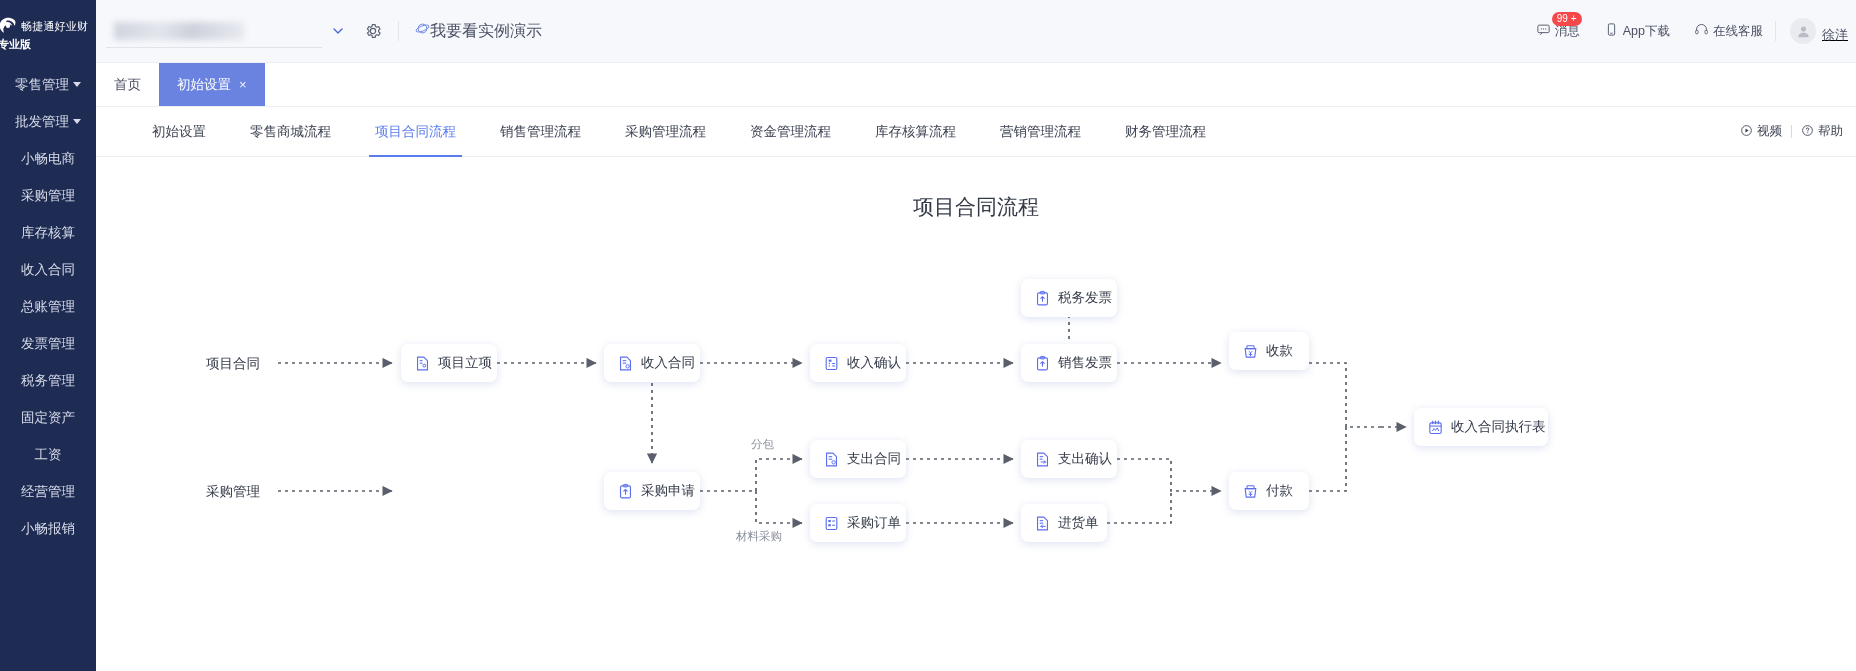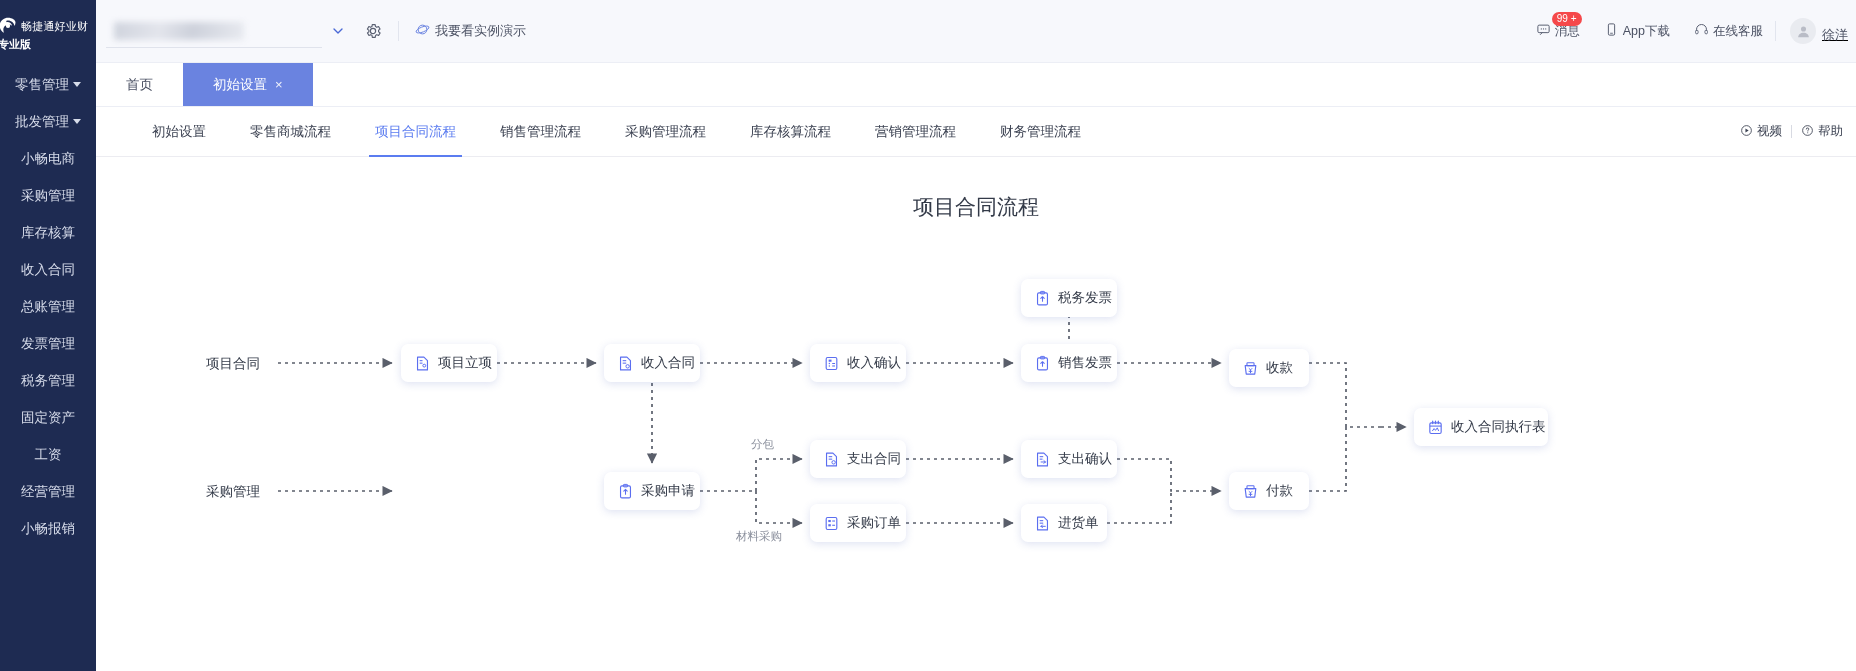--- a/index.html
+++ b/index.html
@@ -54,21 +54,21 @@
     filter: blur(3px); border-radius: 2px;
   }
   .org-underline {
     position:absolute; left:0; bottom:-2px; width: 216px; height: 1px; background:#e0e3ec;
   }
   .chev {
     width: 16px; height: 16px; margin-left: 4px; color:#4968d6; cursor:pointer;
   }
   .gear { margin-left: 18px; width:18px; height:18px; color:#5a6072; cursor:pointer; }
   .hdr-divider { width:1px; height:20px; background:#e2e5ee; margin: 0 16px; }
-  .demo-link { display:flex; align-items:flex-end; gap:5px; color:#4b5163; font-size:13px; cursor:pointer; }
+  .demo-link { display:flex; align-items:flex-start; color:#4b5163; font-size:16px; cursor:pointer; }
 
   .hdr-right { margin-left:auto; display:flex; align-items:center; padding-right:8px; gap:0; }
   .hdr-btn {
     display:flex; align-items:center; gap:4px; color:#4b5163; font-size:12.5px;
     padding: 0 12px; position: relative; cursor:pointer; white-space:nowrap;
   }
   .badge {
     position:absolute; top:-10px; left: 28px;
     background:#f5484a; color:#fff; font-size:10px; font-weight:normal;
     border-radius: 9px; padding: 1px 5px; line-height: 12px; white-space:nowrap;
@@ -80,21 +80,21 @@
   }
   .uname { color:#4b5163; font-size:13px; white-space:nowrap; }
   .vsep { width:1px;height:20px;background:#e2e5ee; }
 
   
   .tabbar {
     position:absolute; left:96px; top:63px; right:0; height:44px;
     background:#fff; border-bottom:1px solid #eceef5; display:flex; align-items:stretch;
   }
   .tab {
-    display:flex;align-items:center; justify-content:center; padding: 0 30px;
+    display:flex;align-items:center; justify-content:center; padding: 0 18px;
     font-size:13.5px; color:#4b5163; cursor:pointer; white-space:nowrap;
   }
   .tab.active { background:#6a83e0; color:#fff; }
   .tab .x { margin-left:8px; font-size:13px; opacity:.9; }
 
   
   .subtabs {
     position:absolute; left:96px; top:107px; right:0; height:50px;
     background:#fff; border-bottom:1px solid #ececf1;
     display:flex; align-items:center; padding-left:34px;
@@ -287,20 +287,23 @@
           <span>零售商城流程</span>
         </div>
         <div class="subtab active">
           <span>项目合同流程</span>
         </div>
         <div class="subtab">
           <span>销售管理流程</span>
         </div>
         <div class="subtab">
           <span>采购管理流程</span>
+        </div>
+        <div class="subtab">
+          <span>资金管理流程</span>
         </div>
         <div class="subtab">
           <span>库存核算流程</span>
         </div>
         <div class="subtab">
           <span>营销管理流程</span>
         </div>
         <div class="subtab">
           <span>财务管理流程</span>
         </div>
@@ -408,21 +411,21 @@
             <span>税务发票</span>
           </div>
           <div class="node" style="left: 925px; top: 187px; width: 96px;">
             <span class="ni"><svg viewBox="0 0 24 24" width="17" height="17">
                 <rect x="5" y="4" width="14" height="17" rx="2" fill="none" stroke="#5b6ef0" stroke-width="1.6"></rect>
                 <rect x="9" y="2" width="6" height="3.5" rx="1" fill="none" stroke="#5b6ef0" stroke-width="1.4"></rect>
                 <path d="M12 16V9.5M12 9.5l-2.4 2.4M12 9.5l2.4 2.4" fill="none" stroke="#5b6ef0" stroke-width="1.5" stroke-linecap="round"></path>
               </svg></span>
             <span>销售发票</span>
           </div>
-          <div class="node" style="left: 1133px; top: 192px; width: 80px;">
+          <div class="node" style="left: 1133px; top: 175px; width: 80px;">
             <span class="ni"><svg viewBox="0 0 24 24" width="17" height="17">
                 <path d="M4.5 8h15l-1.5 12h-12z" fill="none" stroke="#5b6ef0" stroke-width="1.6" stroke-linejoin="round"></path>
                 <rect x="7" y="4" width="10" height="4" rx="1" fill="none" stroke="#5b6ef0" stroke-width="1.5"></rect>
                 <path d="M10 12l2 2 2-2M12 14v4M10 16h4" stroke="#5b6ef0" stroke-width="1.4" fill="none" stroke-linecap="round"></path>
               </svg></span>
             <span>收款</span>
           </div>
           <div class="node" style="left: 1318px; top: 251px; width: 134px;">
             <span class="ni"><svg viewBox="0 0 24 24" width="17" height="17">
                 <rect x="4" y="5.5" width="16" height="15" rx="2" fill="none" stroke="#5b6ef0" stroke-width="1.6"></rect>

